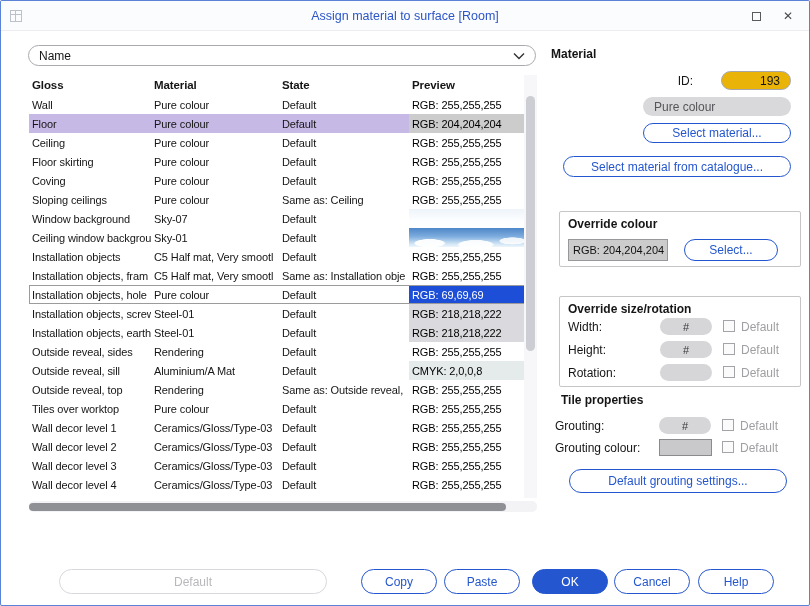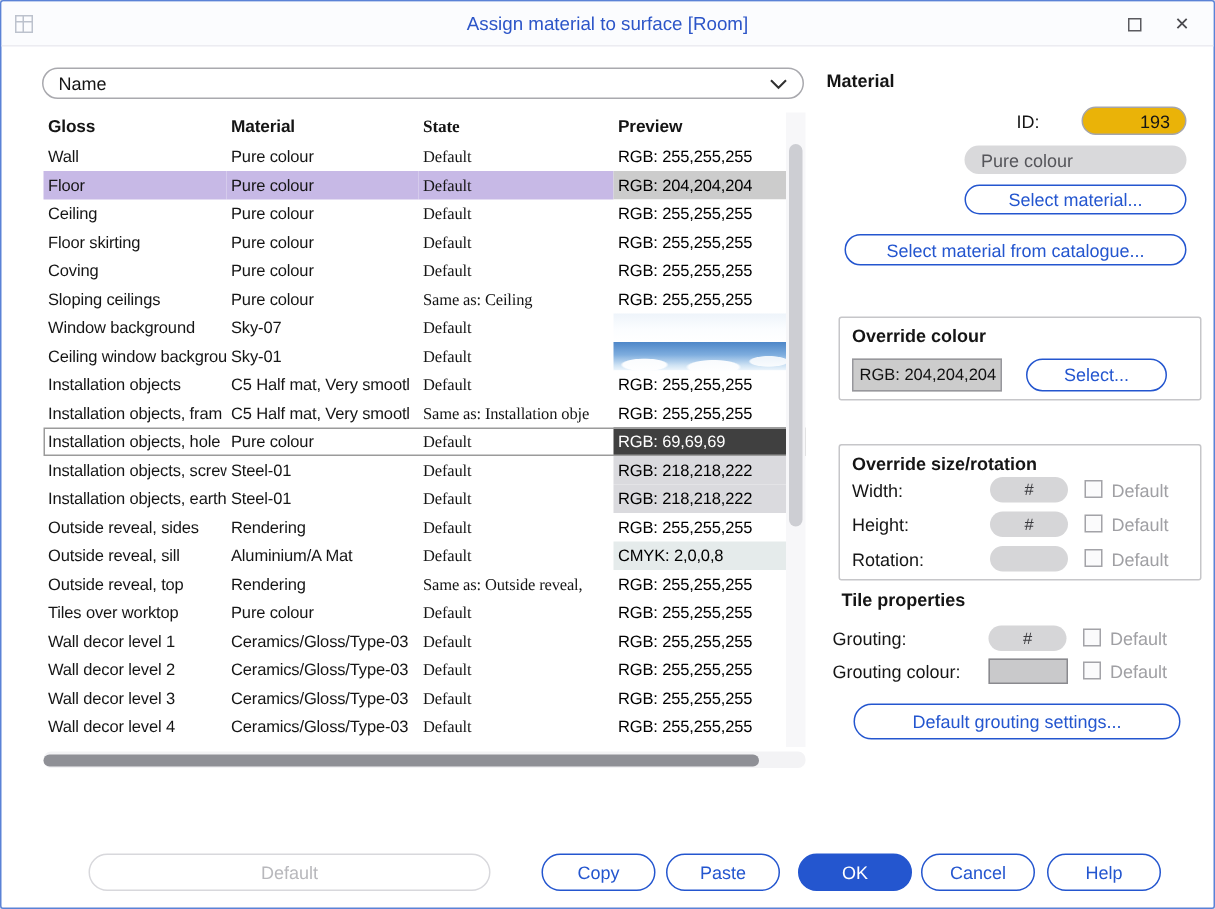--- a/index.html
+++ b/index.html
@@ -27,21 +27,21 @@
 
   
   .table { position:absolute; left:28px; top:74px; width:508px; height:423px; font-size:11px; letter-spacing:-0.1px; }
   .thead { display:flex; height:20px; align-items:center; font-weight:bold; font-size:11.5px; }
   .hcell { padding-left:3px; overflow:hidden; white-space:nowrap; }
   .tbody { position:absolute; left:0; top:20px; width:100%; }
   .trow { display:flex; height:19px; background:#fff; }
   .trow.selected .tcell:not(.c3) { background:var(--selected-row,#c7b9e6); }
   .trow.focused { outline:1px solid #9b9b9b; outline-offset:-1px; }
   .tcell { display:flex; align-items:center; overflow:hidden; white-space:nowrap; padding-left:3px; }
-  .c0 { width:122px; } .c1 { width:128px; } .c2 { width:130px;font-family:Liberation Serif, serif; } .c3 { width:115px; }
+  .c0 { width:122px; } .c1 { width:128px; } .c2 { width:130px; } .c3 { width:115px; }
   .sky07 { background:linear-gradient(180deg,#eef4fa 0%,#fbfdff 55%,#ffffff 100%); }
   .sky01 { background:
       radial-gradient(ellipse 26px 7px at 18% 80%, rgba(255,255,255,.95) 55%, rgba(255,255,255,0) 62%),
       radial-gradient(ellipse 30px 8px at 58% 88%, rgba(255,255,255,.92) 55%, rgba(255,255,255,0) 62%),
       radial-gradient(ellipse 22px 6px at 90% 68%, rgba(255,255,255,.85) 55%, rgba(255,255,255,0) 62%),
       linear-gradient(180deg,#4d86c8 0%,#7eadde 45%,#cfe3f4 82%,#eef6fc 100%); }
 
   
   .vscroll { position:absolute; left:523px; top:74px; width:13px; height:423px; background:#f7f7f9; }
   .vthumb { position:absolute; left:2px; top:21px; width:9px; height:255px; background:#cdced3; border-radius:5px; }
@@ -196,21 +196,21 @@
         <div class="trow">
           <div class="tcell c0">Installation objects, fram</div>
           <div class="tcell c1">C5 Half mat, Very smootl</div>
           <div class="tcell c2">Same as: Installation obje</div>
           <div class="tcell c3" style="background: rgb(255, 255, 255); color: rgb(0, 0, 0);">RGB: 255,255,255</div>
         </div>
         <div class="trow focused">
           <div class="tcell c0">Installation objects, hole</div>
           <div class="tcell c1">Pure colour</div>
           <div class="tcell c2">Default</div>
-          <div class="tcell c3" style="background: #404040; color: rgb(255, 255, 255);">RGB: 69,69,69</div>
+          <div class="tcell c3" style="background: #1d4ed8; color: rgb(255, 255, 255);">RGB: 69,69,69</div>
         </div>
         <div class="trow">
           <div class="tcell c0">Installation objects, screw</div>
           <div class="tcell c1">Steel-01</div>
           <div class="tcell c2">Default</div>
           <div class="tcell c3" style="background: rgb(218, 218, 222); color: rgb(0, 0, 0);">RGB: 218,218,222</div>
         </div>
         <div class="trow">
           <div class="tcell c0">Installation objects, earth</div>
           <div class="tcell c1">Steel-01</div>

